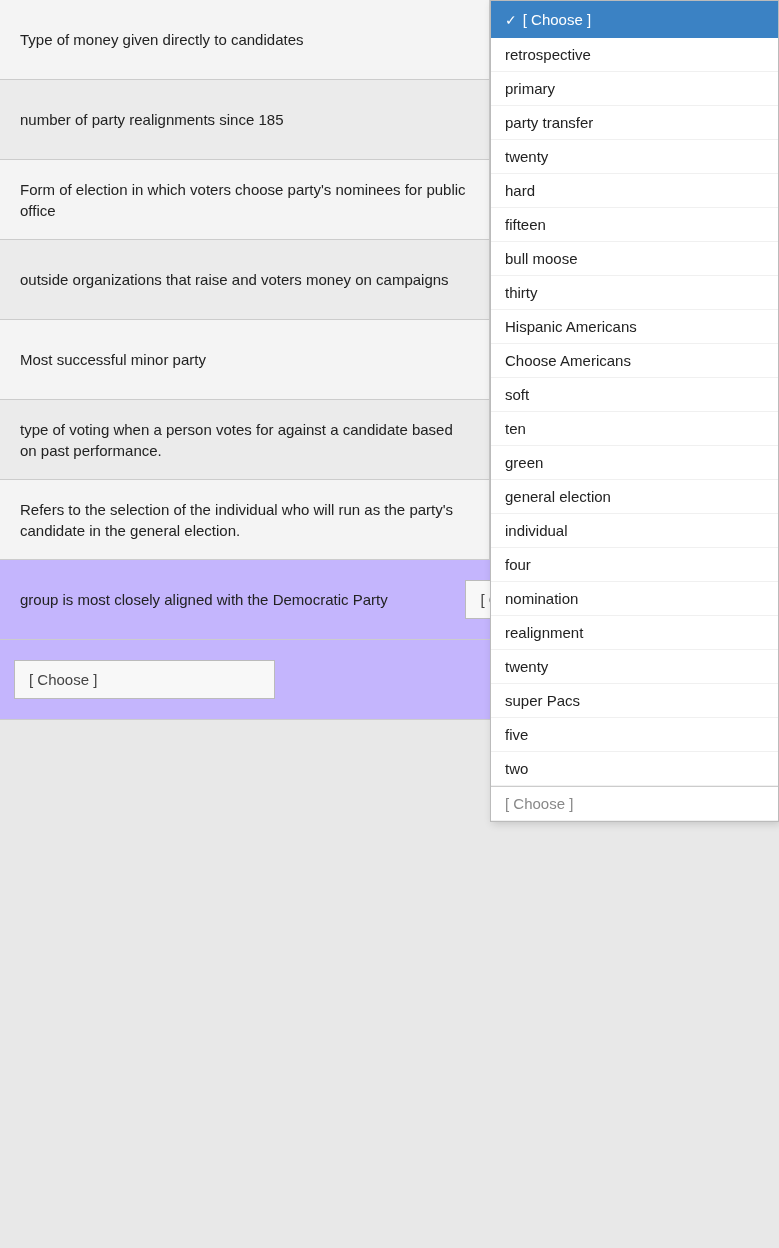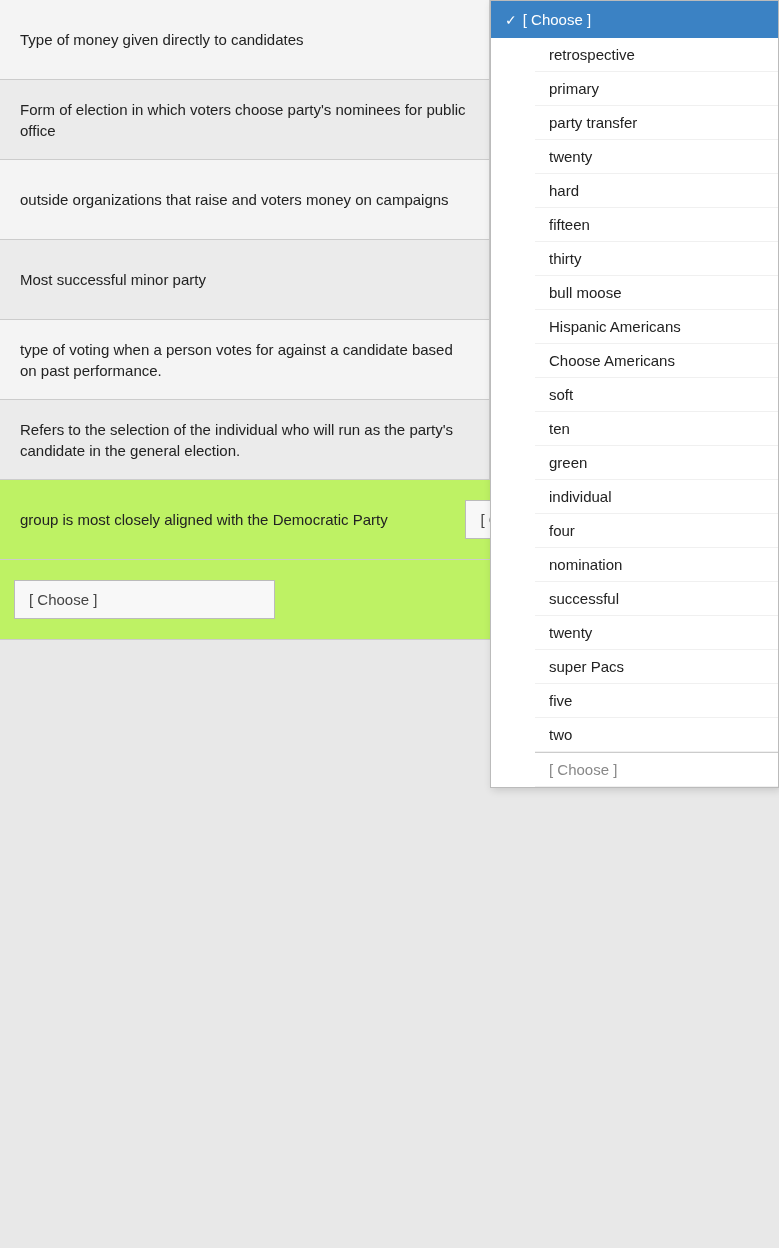--- a/index.html
+++ b/index.html
@@ -67,35 +67,34 @@
     }
 
     .dropdown-selected .check-mark {
       font-size: 14px;
     }
 
     .dropdown-list {
       background: #fff;
       max-height: 900px;
       overflow-y: auto;
-      padding-left: 44px;
     }
 
     .dropdown-item {
       padding: 8px 14px;
       font-size: 15px;
       color: #222;
       border-bottom: 1px solid #f0f0f0;
       cursor: pointer;
       background: #fff;
     }
 
     .below-rows {
       width: 718px;
-      background: #bef264;
+      background: #c4b5fd;
     }
 
     .bottom-row {
       display: flex;
       border-bottom: 1px solid #ccc;
       min-height: 80px;
       align-items: center;
     }
 
     .bottom-left {
@@ -122,20 +121,23 @@
 </head>
 <body>
 
 <div class="main-container">
 
   <div class="left-column">
     <div class="question-row">
       <span class="question-text">Type of money given directly to candidates</span>
     </div>
     <div class="question-row">
+      <span class="question-text">number of party realignments since 185</span>
+    </div>
+    <div class="question-row">
       <span class="question-text">Form of election in which voters choose party's nominees for public office</span>
     </div>
     <div class="question-row">
       <span class="question-text">outside organizations that raise and voters money on campaigns</span>
     </div>
     <div class="question-row">
       <span class="question-text">Most successful minor party</span>
     </div>
     <div class="question-row">
       <span class="question-text">type of voting when a person votes for against a candidate based on past performance.</span>
@@ -150,31 +152,32 @@
       <span class="check-mark">✓</span>
       <span>[ Choose ]</span>
     </div>
     <div class="dropdown-list">
       <div class="dropdown-item">retrospective</div>
       <div class="dropdown-item">primary</div>
       <div class="dropdown-item">party transfer</div>
       <div class="dropdown-item">twenty</div>
       <div class="dropdown-item">hard</div>
       <div class="dropdown-item">fifteen</div>
+      <div class="dropdown-item">bull moose</div>
       <div class="dropdown-item">thirty</div>
-      <div class="dropdown-item">bull moose</div>
       <div class="dropdown-item">Hispanic Americans</div>
       <div class="dropdown-item">Choose Americans</div>
       <div class="dropdown-item">soft</div>
       <div class="dropdown-item">ten</div>
       <div class="dropdown-item">green</div>
+      <div class="dropdown-item">general election</div>
       <div class="dropdown-item">individual</div>
       <div class="dropdown-item">four</div>
       <div class="dropdown-item">nomination</div>
-      <div class="dropdown-item">successful</div>
+      <div class="dropdown-item">realignment</div>
       <div class="dropdown-item">twenty</div>
       <div class="dropdown-item">super Pacs</div>
       <div class="dropdown-item">five</div>
       <div class="dropdown-item">two</div>
       <div class="dropdown-item" style="color:#888; border-top: 1px solid #ccc;">[ Choose ]</div>
     </div>
   </div>
 </div>
 
 <div class="below-rows">

